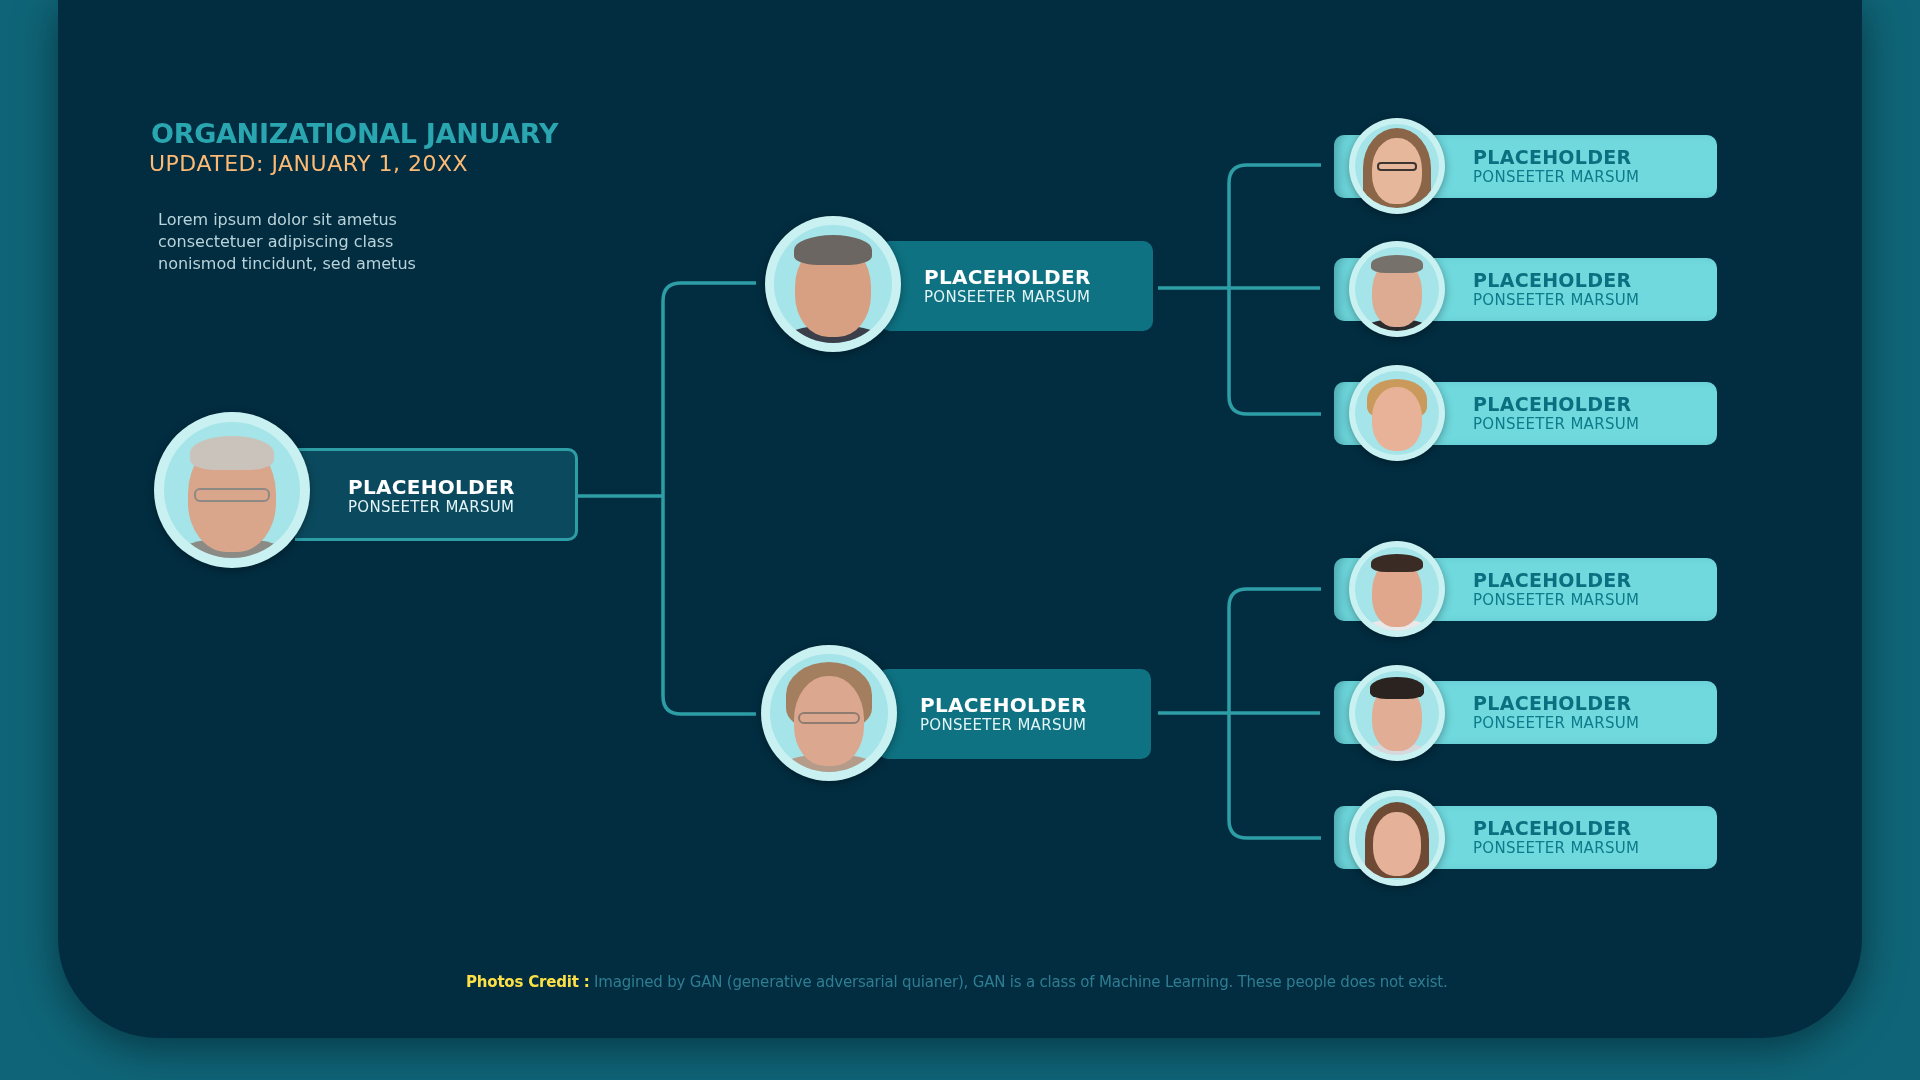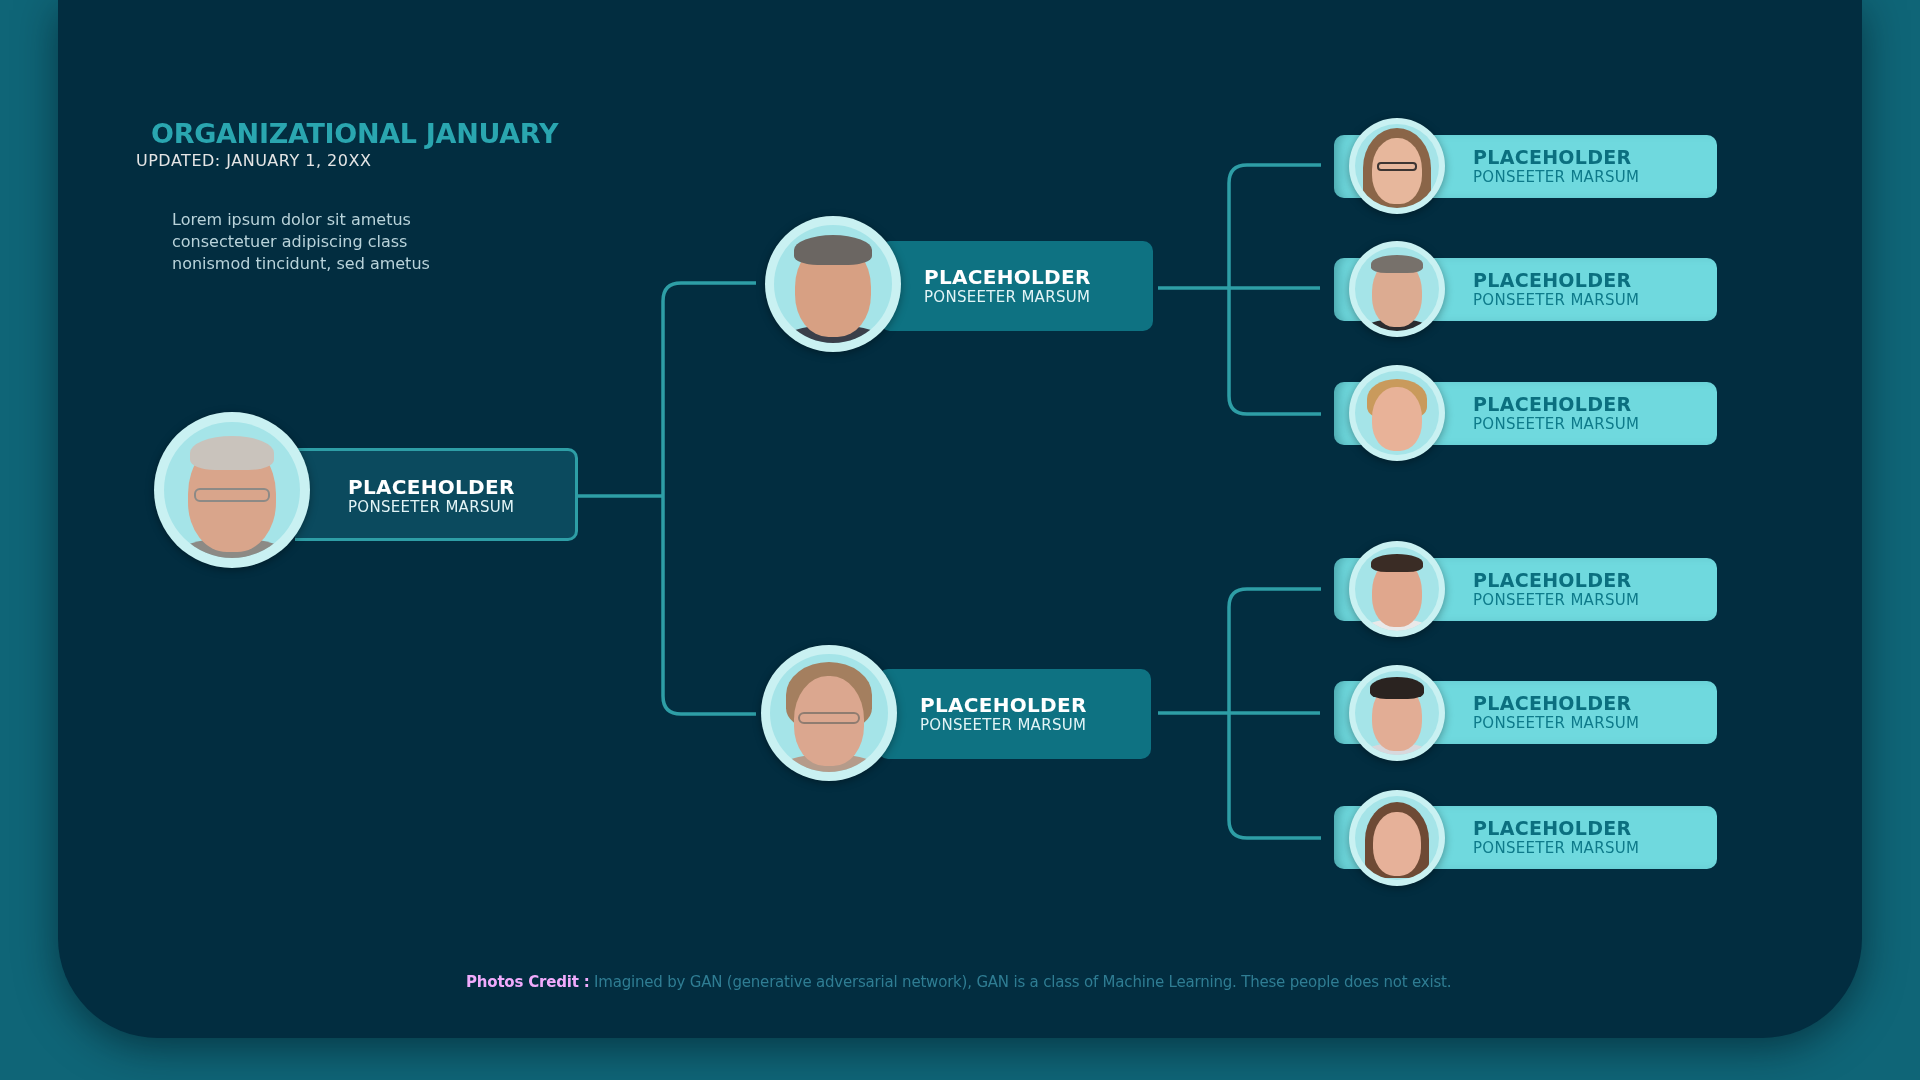--- a/index.html
+++ b/index.html
@@ -13,30 +13,30 @@
     background:#022d40;
     border-radius:0 0 100px 100px;
     box-shadow:0 10px 40px rgba(0,20,30,0.55);
   }
   .title {
     position:absolute; left:151px; top:118px;
     font-family:"DejaVu Sans", sans-serif; font-weight:bold;
     font-size:27px; color:#2aa6b0; letter-spacing:-0.3px; white-space:nowrap;
   }
   .subtitle {
-    position:absolute; left:136px; top:151px;
-    font-family:"DejaVu Sans", sans-serif;
-    font-size:16px; color:#e5e5e5; letter-spacing:0.5px; white-space:nowrap;
+    position:absolute; left:149px; top:151px;
+    font-family:"DejaVu Sans", sans-serif;
+    font-size:22px; color:#fdba74; letter-spacing:0.5px; white-space:nowrap;
   }
   .desc {
     position:absolute; left:158px; top:209px; width:320px;
     font-family:"DejaVu Sans", sans-serif;
     font-size:16px; line-height:22px; color:#b9d3da;
   }
-  .desc div { white-space:nowrap;margin-left:14px; }
+  .desc div { white-space:nowrap; }
   svg.lines { position:absolute; left:0; top:0; width:1920px; height:1080px; }
   .box { position:absolute; border-radius:10px; box-sizing:border-box; }
   .box.root {
     left:295px; top:448px; width:283px; height:93px;
     background:#0b4a5e; border:3px solid #2e9ea6; border-left:none;
     border-radius:0 10px 10px 0;
   }
   .box.mid { background:#0e7282; width:273px; height:90px; }
   .box.leaf {
     background:#6fd9de; width:383px; height:63px;
@@ -61,21 +61,21 @@
   .label .role { display:block; letter-spacing:0.3px; }
   .label.dark .name { font-size:20px; color:#ffffff; line-height:22px; }
   .label.dark .role { font-size:15px; color:#e2f4f6; line-height:18px; }
   .label.light .name { font-size:19px; color:#0b6f7f; line-height:21px; }
   .label.light .role { font-size:15px; color:#0e7a8a; line-height:18px; }
   .footer {
     position:absolute; left:466px; top:973px;
     font-family:"DejaVu Sans", sans-serif;
     font-size:15px; color:#2f7d93; white-space:nowrap; letter-spacing:-0.2px;
   }
-  .footer b { color:#f0abfc; }
+  .footer b { color:#fde047; }
 </style>
 </head>
 <body>
 
 <div class="panel"></div>
 
 <div class="title">ORGANIZATIONAL JANUARY</div>
 <div class="subtitle">UPDATED: JANUARY 1, 20XX</div>
 <div class="desc">
   <div>Lorem ipsum dolor sit ametus</div>
@@ -207,13 +207,13 @@
   <span class="name">PLACEHOLDER</span>
   <span class="role">PONSEETER MARSUM</span>
 </div>
 <div class="avatar" style="left:1349px; top:790px; width:96px; height:96px;">
   <div class="inner" style="left:6px; top:6px; width:84px; height:84px;">
     <div class="hair" style="top:6px; width:64px; height:76px; background:#6e4a35; border-radius:50% 50% 20% 20%;"></div>
     <div class="face" style="top:16px; width:48px; height:64px; background:#e6b199;"></div>
   </div>
 </div>
 
-<div class="footer"><b>Photos Credit :</b><span> Imagined by GAN (generative adversarial network), GAN is a class of Machine Learning. These people does not exist.</span></div>
+<div class="footer"><b>Photos Credit :</b><span> Imagined by GAN (generative adversarial quianer), GAN is a class of Machine Learning. These people does not exist.</span></div>
 
 </body></html>

